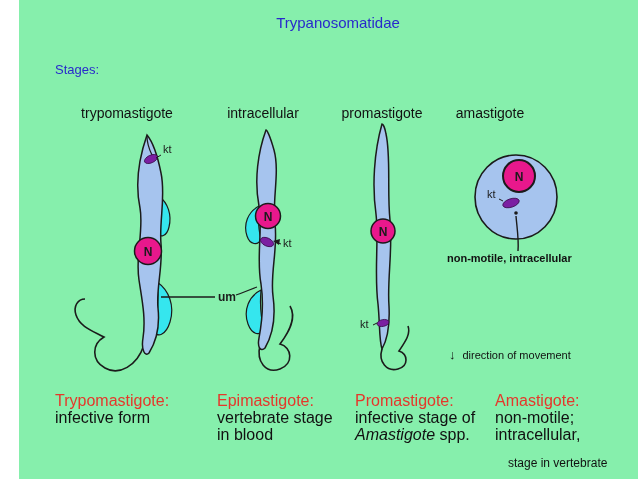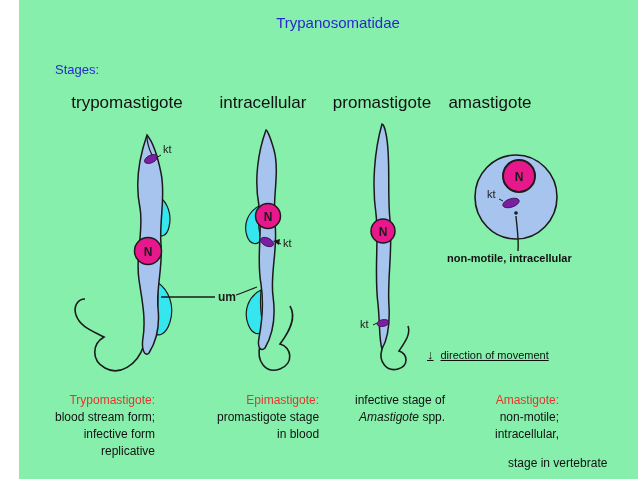--- a/index.html
+++ b/index.html
@@ -8,32 +8,32 @@
     font-family:"Liberation Sans", sans-serif; overflow:hidden;margin-left:19px;
   }
   .title {
     position:absolute; top:14px; left:0; right:0; text-align:center;
     font-size:15px; color:#2829cc;
   }
   .stages {
     position:absolute; left:36px; top:62px; font-size:13px; color:#2829cc;
   }
   .col-heading {
-    position:absolute; top:93px; font-size:17px; color:#111;
+    position:absolute; top:105px; font-size:14px; color:#111;
     transform:translateX(-50%); white-space:nowrap;
   }
   .desc {
-    position:absolute; font-size:12px; line-height:17px; color:#111; white-space:nowrap;text-align:right;
+    position:absolute; font-size:16px; line-height:17px; color:#111; white-space:nowrap;
   }
   .desc .head { color:#e5372b; }
   .it { font-style:italic; }
   .note {
     position:absolute; font-size:11px; color:#111; white-space:nowrap;font-weight:bold;
   }
-  .movement { position:absolute; left:408px; top:347px; font-size:11px; color:#111; white-space:nowrap;text-decoration:underline; }
+  .movement { position:absolute; left:430px; top:347px; font-size:11px; color:#111; white-space:nowrap; }
   .movement .arrow { font-size:13px; margin-right:7px; }
   .footnote { position:absolute; left:489px; top:456px; font-size:12px; color:#111; white-space:nowrap; }
   svg.diagram { position:absolute; left:0; top:0; }
   svg text { font-family:"Liberation Sans", sans-serif; fill:#1b1b1b; }
 </style>
 </head>
 <body>
 
 <div class="slide">
 
@@ -99,32 +99,31 @@
   </svg>
 
   <div class="note" style="left:428px; top:252px">non-motile, intracellular</div>
 
   <div class="movement">
     <span class="arrow">↓</span><span>direction of movement</span>
   </div>
 
   <div class="desc" style="left:36px; top:392px">
     <div class="head">Trypomastigote:</div>
-    <div>blood stream form;</div>
     <div>infective form</div>
-    <div>replicative</div>
   </div>
 
   <div class="desc" style="left:198px; top:392px">
     <div class="head">Epimastigote:</div>
-    <div>promastigote stage</div>
+    <div>vertebrate stage</div>
     <div>in blood</div>
   </div>
 
   <div class="desc" style="left:336px; top:392px">
+    <div class="head">Promastigote:</div>
     <div>infective stage of</div>
     <div><span class="it">Amastigote</span><span> spp.</span></div>
   </div>
 
   <div class="desc" style="left:476px; top:392px">
     <div class="head">Amastigote:</div>
     <div>non-motile;</div>
     <div>intracellular,</div>
   </div>
 

